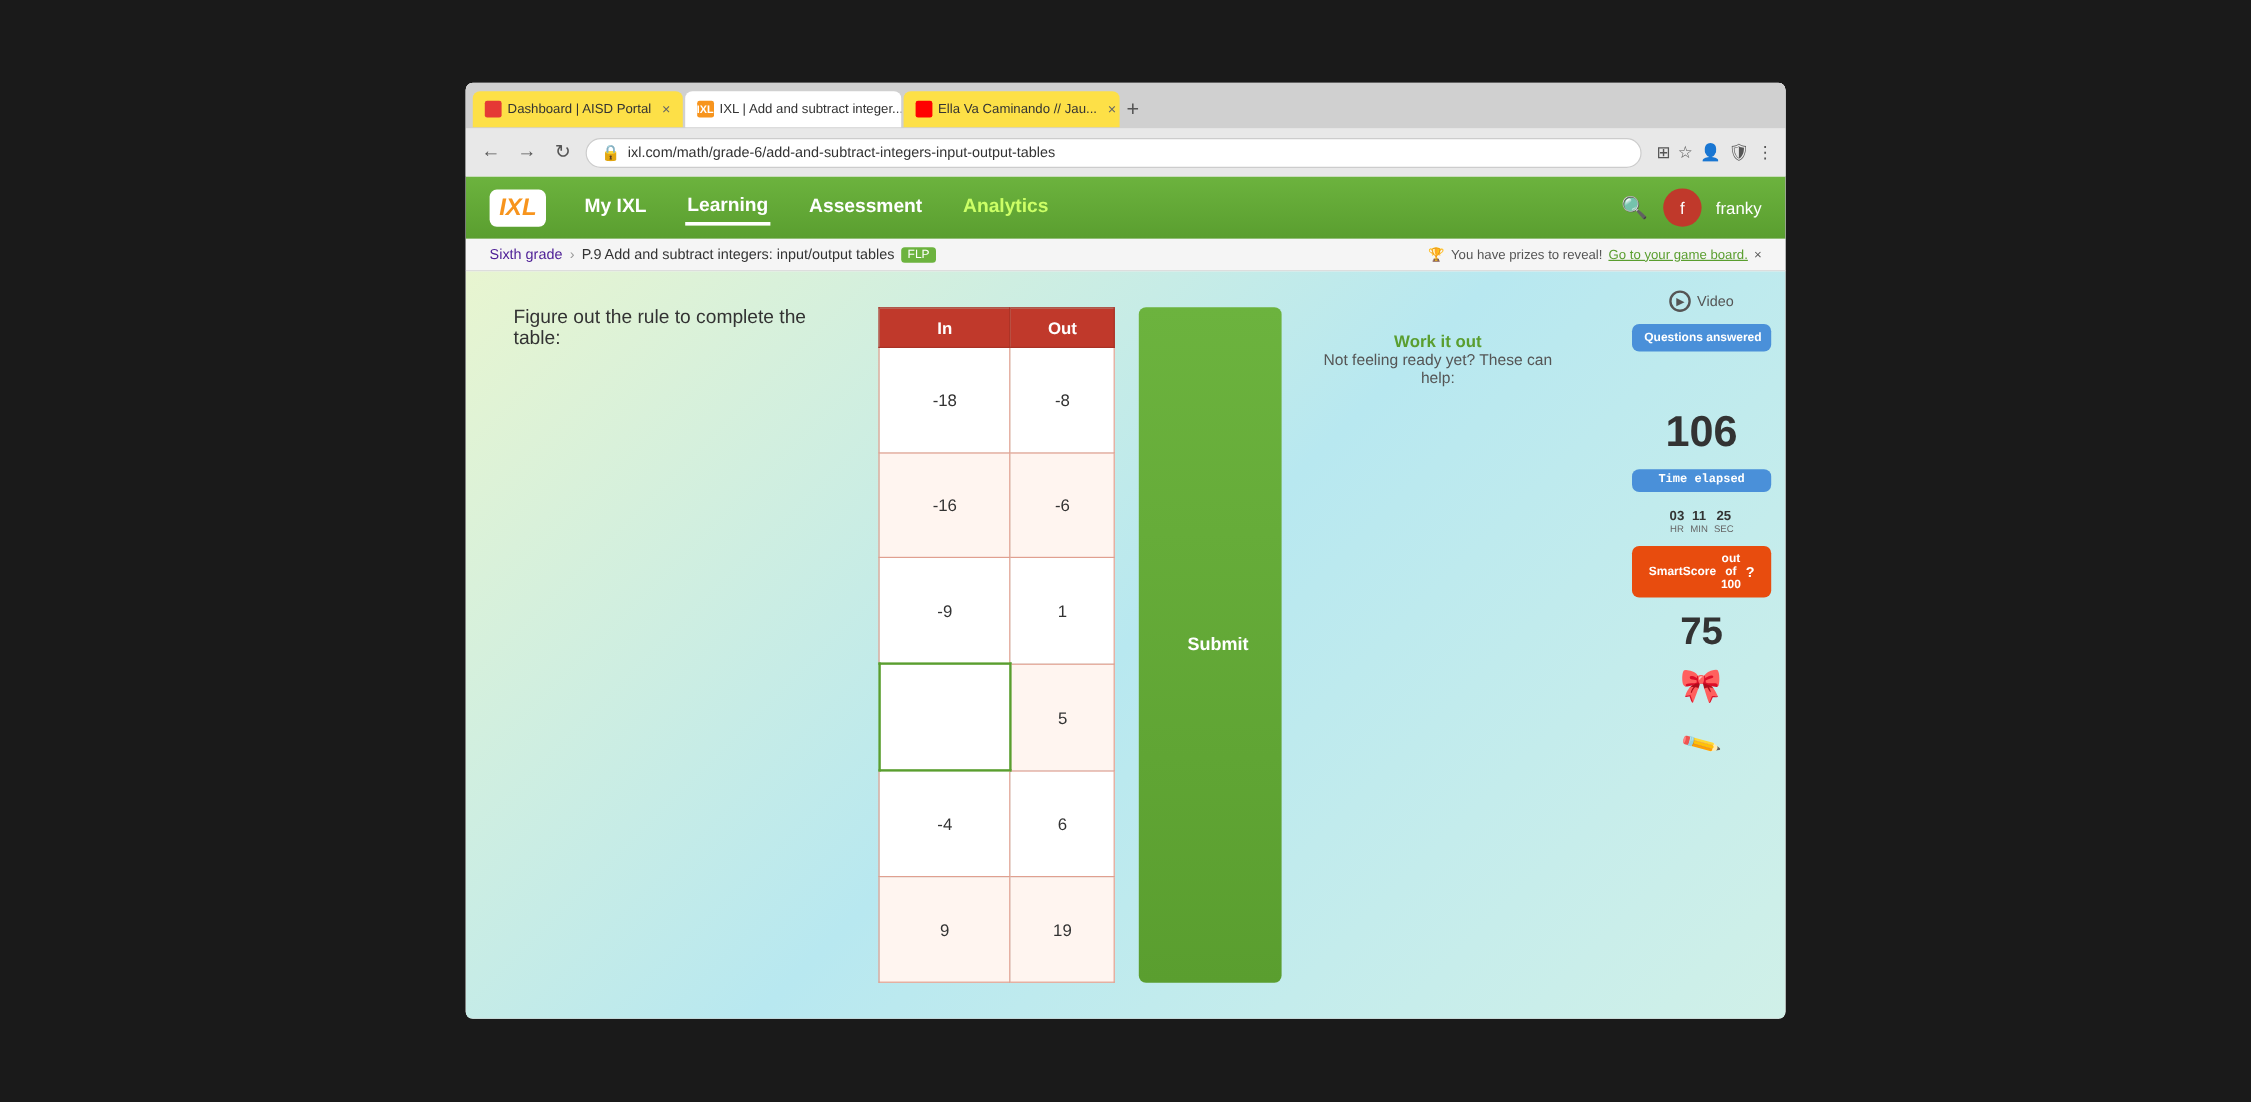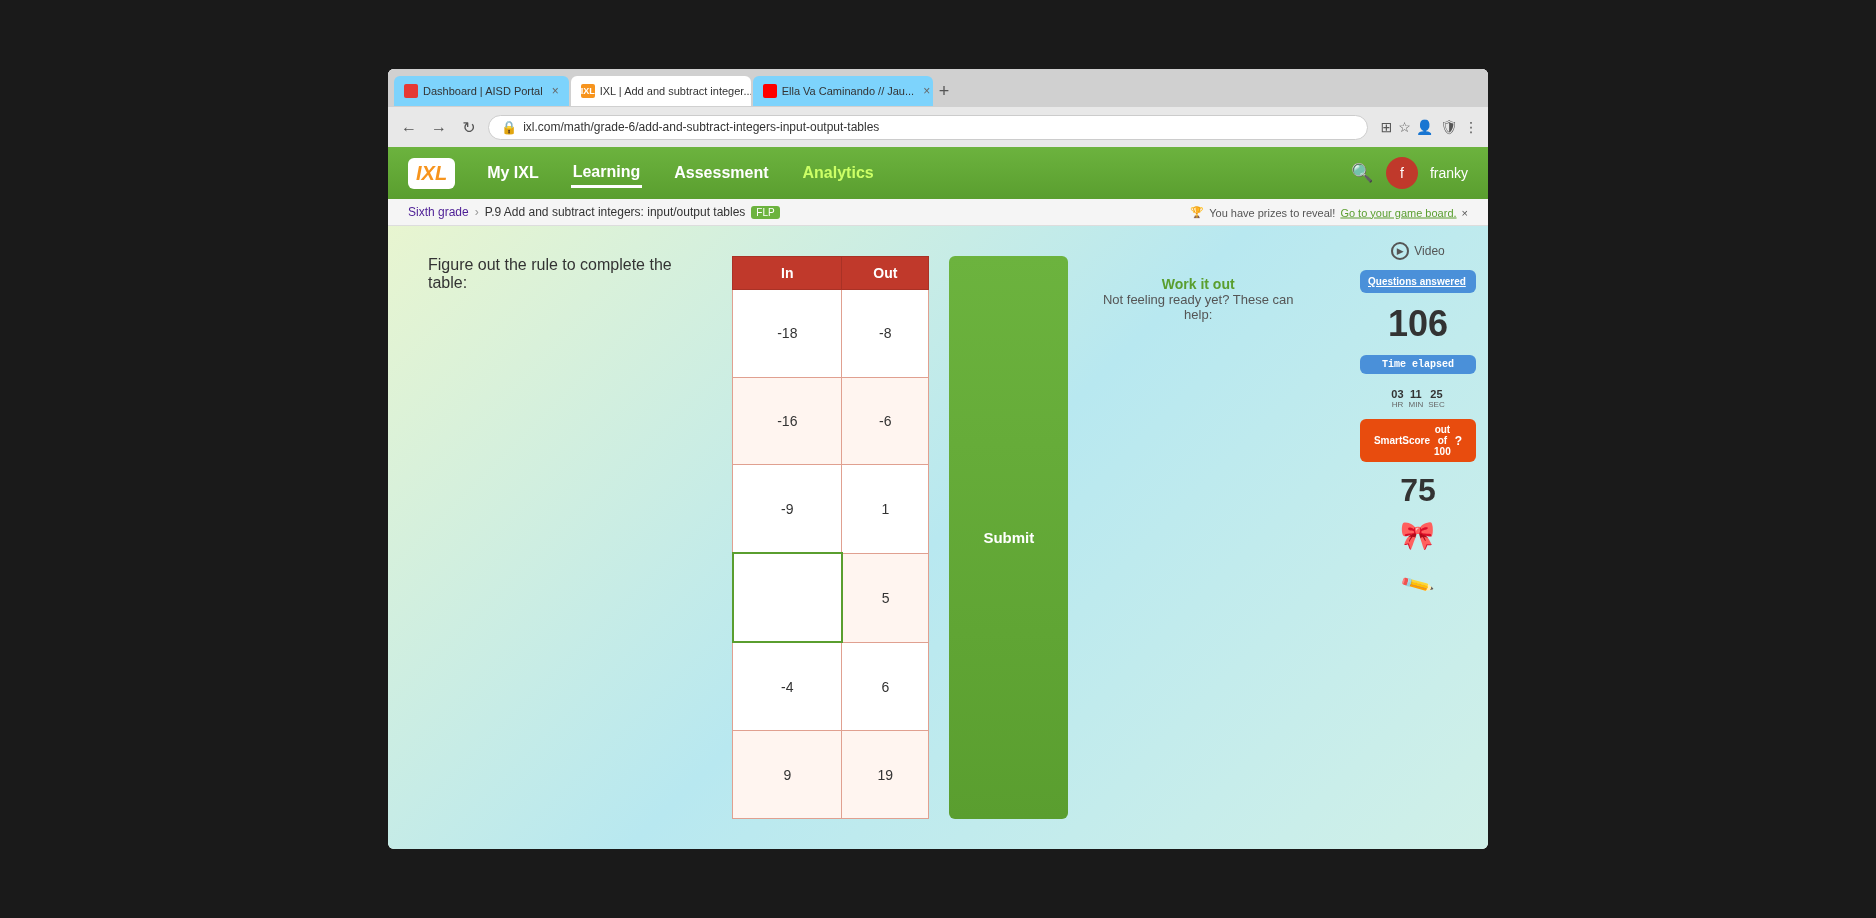--- a/index.html
+++ b/index.html
@@ -40,21 +40,21 @@
       display: flex;
       align-items: center;
       background: #d0d0d0;
       padding: 6px 6px 0 6px;
       height: 38px;
       gap: 2px;
     }
     .browser-tab {
       display: flex;
       align-items: center;
-      background: #7dd3fc;
+      background: #fde047;
       border-radius: 6px 6px 0 0;
       padding: 4px 10px;
       font-size: 11px;
       color: #333;
       max-width: 180px;
       gap: 5px;
       height: 30px;
       white-space: nowrap;
       overflow: hidden;
     }
@@ -302,20 +302,21 @@
     .submit-btn {
       background: linear-gradient(180deg, #6cb33e, #5a9e2f);
       color: #fff;
       border: none;
       border-radius: 6px;
       padding: 24px 28px;
       font-size: 15px;
       font-weight: bold;
       cursor: pointer;
       width: 120px;
+      text-align: right;
     }
 
     .work-it-out {
       text-align: center;
       margin-top: 20px;
     }
     .work-it-out-title {
       color: #5a9e2f;
       font-size: 14px;
       font-weight: bold;
@@ -350,34 +351,34 @@
       border: 2px solid #555;
       display: flex;
       align-items: center;
       justify-content: center;
       font-size: 9px;
     }
     .stat-box {
       background: #4a90d9;
       color: #fff;
       border-radius: 6px;
-      text-align: left;
+      text-align: right;
       width: 100%;
       padding: 6px 8px;
-      text-decoration: underline;
     }
     .stat-box-title {
       font-size: 10px;
       font-weight: bold;
     }
     .stat-number {
       font-size: 36px;
       font-weight: bold;
       color: #333;
       text-align: center;
+      margin-top: 36px;
     }
     .time-box {
       background: #4a90d9;
       color: #fff;
       border-radius: 6px;
       text-align: center;
       width: 100%;
       padding: 4px 8px;
       font-family: Liberation Mono, monospace;
     }

